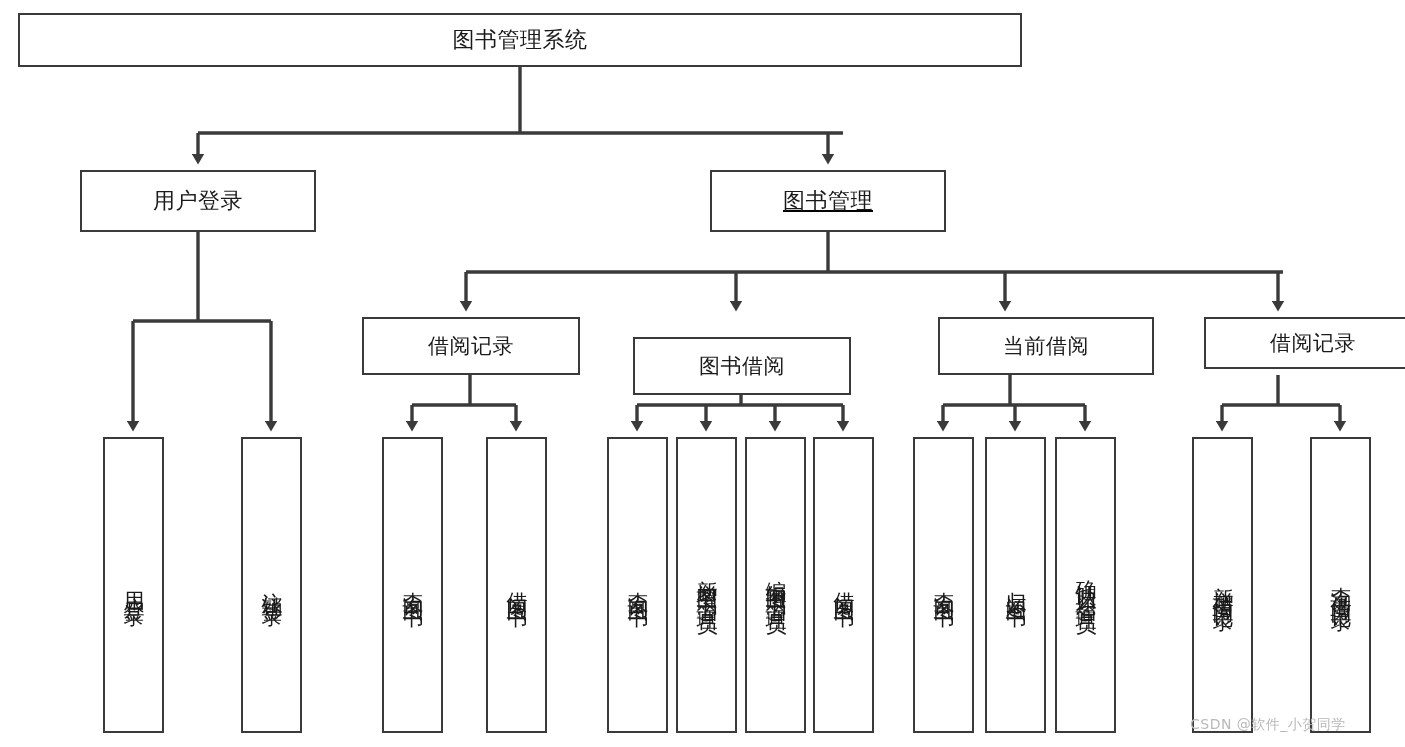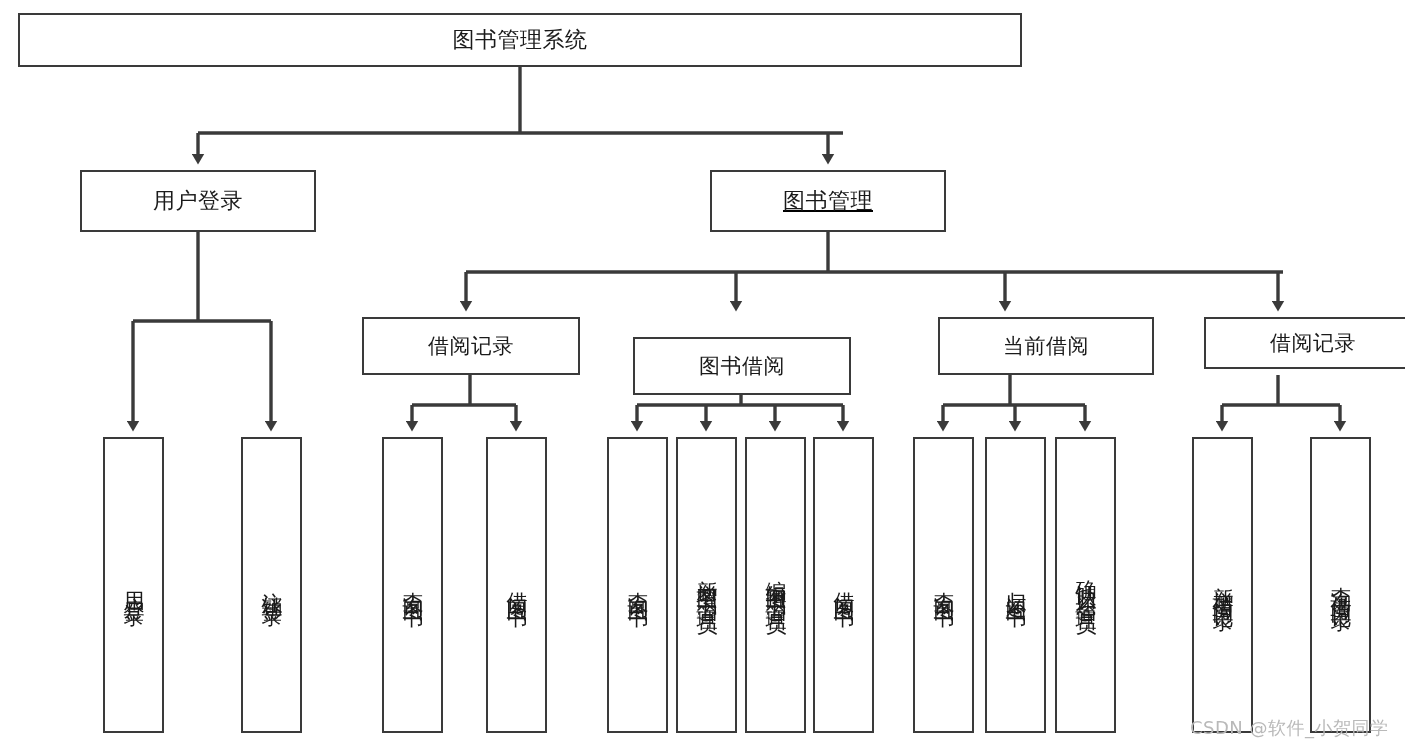--- a/index.html
+++ b/index.html
@@ -52,21 +52,21 @@
     line-height: 1;
     font-size: 21px;
   }
   .node-box.level-1 .node-label { font-size: 22px; }
   .node-box.level-2 .node-label { font-size: 22px; }
   .node-box.level-3 .node-label { font-size: 21px; }
   .watermark {
     position: absolute;
     left: 1190px;
     top: 716px;
-    font-size: 18px;
+    font-size: 14px;
     color: #b9b9b9;
     white-space: nowrap;
     letter-spacing: 0.5px;
     font-family: "DejaVu Sans", "Liberation Sans", sans-serif;
   }
 </style>
 </head>
 <body>
 
 <div id="diagram-root">

